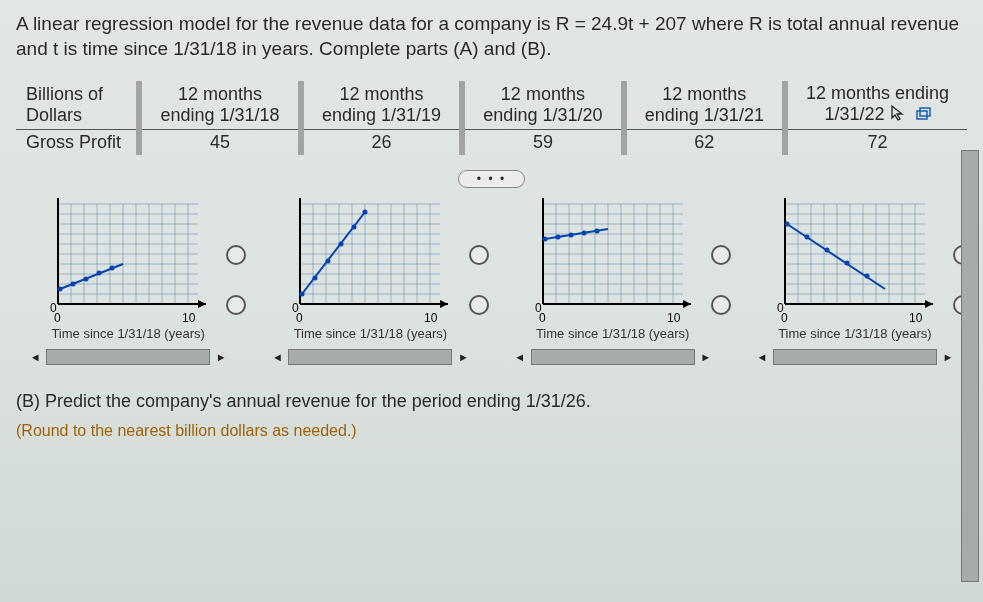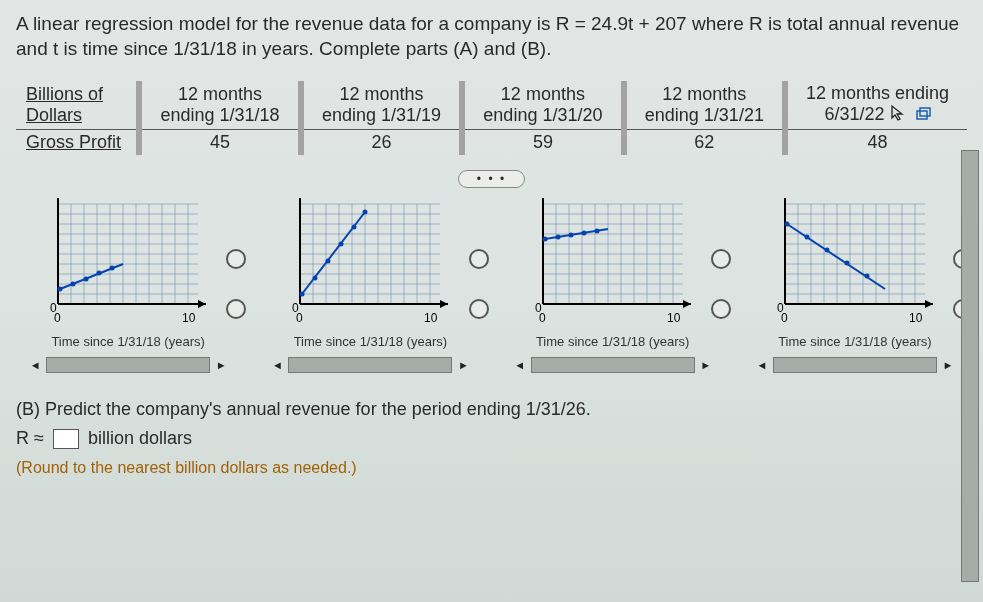--- a/index.html
+++ b/index.html
@@ -15,21 +15,21 @@
     }
     .problem-text { font-size: 19px; line-height: 1.3; margin-bottom: 20px; }
     .data-table { border-collapse: collapse; font-size: 18px; margin-bottom: 14px; }
     .data-table td, .data-table th {
       border-left: 6px solid #a3a3a3;
       border-right: 1px solid #555;
       padding: 2px 10px;
       text-align: center;
       font-weight: normal;
     }
-    .data-table .row-label { text-align: left; border-left: none; padding-right: 12px; font-weight: normal; text-decoration: underline; }
+    .data-table .row-label { text-align: left; border-left: none; padding-right: 12px; font-weight: normal; }
     .data-table .col-header { text-align: center; }
     .data-table tr.header-row td { border-bottom: 1px solid #555; }
     .data-table td:first-child { border-left: none; }
     .data-table td:last-child { border-right: none; }
 
     .cursor-icon { display:inline-block; vertical-align: middle; }
     .link-icon { display:inline-block; color:#1a5fb4; margin-left:4px; vertical-align: middle; }
 
     .ellipsis-wrap { text-align:center; margin-bottom:6px; }
     .ellipsis-btn {
@@ -44,21 +44,21 @@
     }
 
     .charts-row { display: flex; gap: 18px; margin-bottom: 10px; }
     .chart-block { flex: 1; display:flex; flex-direction:column; align-items:center; position:relative; }
     .chart-area {
       position: relative;
       width: 180px;
       height: 130px;
     }
     .chart-area svg { width: 100%; height: 100%; }
-    .axis-label { font-size: 13px; margin-top: 10px; color:#333; }
+    .axis-label { font-size: 13px; margin-top: 2px; color:#333; }
     .radio-sel {
       position: absolute;
       right: -6px;
       top: 50%;
       transform: translateY(-50%);
       display: flex;
       flex-direction: column;
       gap: 30px;
       align-items: center;
     }
@@ -93,41 +93,41 @@
   <tbody>
       <tr class="header-row">
     <td class="row-label">
       <span>Billions of Dollars</span>
     </td>
     <td class="col-header">12 months ending 1/31/18</td>
     <td class="col-header">12 months ending 1/31/19</td>
     <td class="col-header">12 months ending 1/31/20</td>
     <td class="col-header">12 months ending 1/31/21</td>
     <td class="col-header">
-      <span>12 months ending 6/31/22</span>
+      <span>12 months ending 1/31/22</span>
       <span class="cursor-icon">
         <svg width="16" height="18" viewBox="0 0 16 18">
               <path d="M2 2 L2 14 L5 11 L8 16 L10 15 L7 10 L12 10 Z" fill="none" stroke="#222" stroke-width="1.3"></path>
             </svg>
       </span>
       <span class="link-icon">
         <svg width="16" height="14" viewBox="0 0 16 14">
               <rect x="2" y="4" width="10" height="8" fill="none" stroke="#1a5fb4" stroke-width="1.5"></rect>
               <rect x="5" y="1" width="10" height="8" fill="none" stroke="#1a5fb4" stroke-width="1.5"></rect>
             </svg>
       </span>
     </td>
   </tr>
   <tr>
     <td class="row-label">Gross Profit</td>
     <td>45</td>
     <td>26</td>
     <td>59</td>
     <td>62</td>
-    <td>48</td>
+    <td>72</td>
   </tr>
 </tbody>
   </table>
 
 <div class="ellipsis-wrap">
   <span class="ellipsis-btn">• • •</span>
 </div>
 
 <div class="charts-row">
 
@@ -340,21 +340,16 @@
     </div>
     <div class="radio-sel">
       <div class="radio-circ"></div>
       <div class="radio-circ"></div>
     </div>
   </div>
 </div>
 
 <div class="part-b">
   <div>(B) Predict the company's annual revenue for the period ending 1/31/26.</div>
-  <div>
-    <span>R ≈</span>
-    <span class="answer-box"></span>
-    <span>billion dollars</span>
-  </div>
   <div class="hint">(Round to the nearest billion dollars as needed.)</div>
 </div>
 
 <div class="side-scroll"></div>
 
 </body></html>

